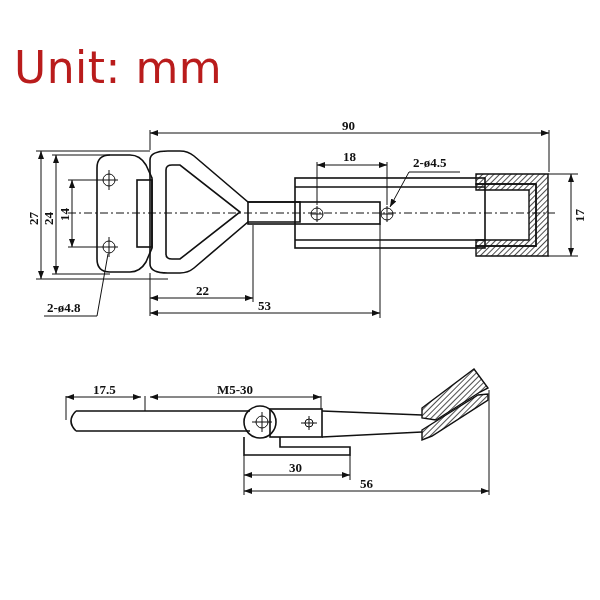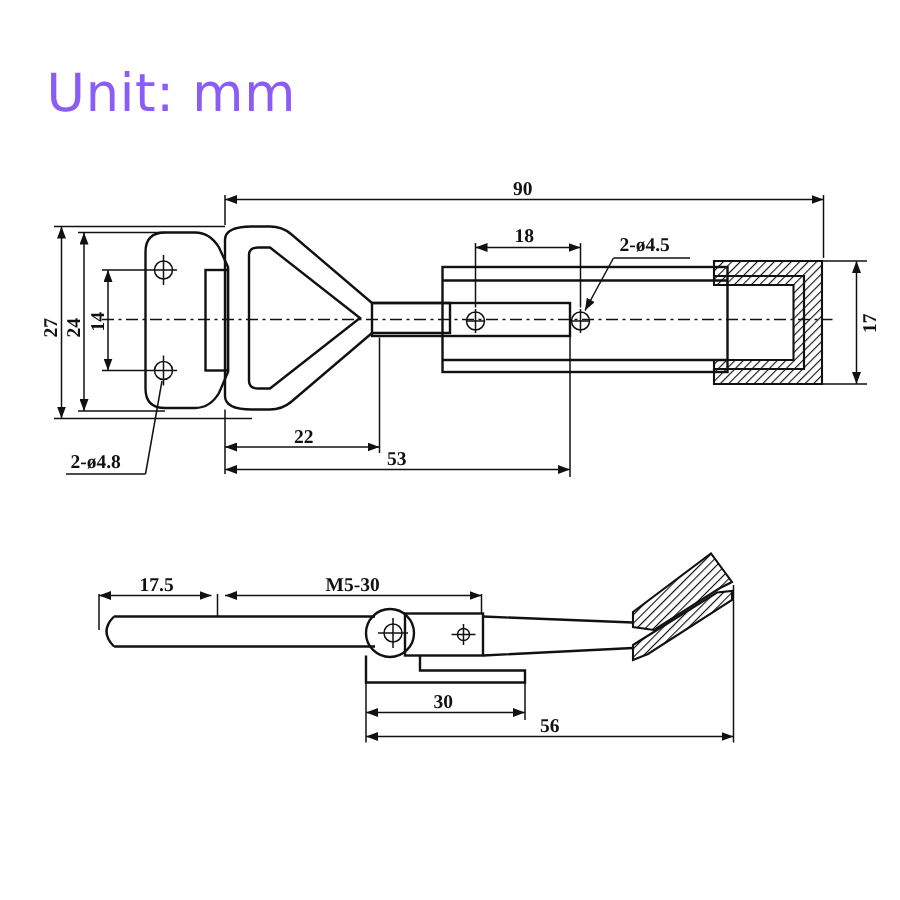--- a/index.html
+++ b/index.html
@@ -1,19 +1,19 @@
 <!DOCTYPE html>
 <html><head>
 <meta charset="utf-8">
 <style>
   html, body { margin: 0; padding: 0; background: #ffffff; }
   body { width: 600px; height: 600px; position: relative; overflow: hidden; }
   .title {
-    position: absolute; left: 31px; top: 46px;
-    font-family: "DejaVu Sans", sans-serif; font-size: 35px; color: #8b5cf6;
+    position: absolute; left: 14px; top: 46px;
+    font-family: "DejaVu Sans", sans-serif; font-size: 44px; color: #b91c1c;
     letter-spacing: 0.5px; line-height: 1;
   }
   svg.drawing { position: absolute; left: 0; top: 0; }
   .ln { stroke: #111; stroke-width: 1.6; fill: none; }
   .thin { stroke: #111; stroke-width: 1; fill: none; }
   .center { stroke: #111; stroke-width: 1; fill: none; stroke-dasharray: 8 3 2 3; }
   .dim { stroke: #111; stroke-width: 1; fill: none; }
   .hatch { stroke: #111; stroke-width: 1.4; fill: url(#hatchPat); }
   .dtext { font-family: "Liberation Serif", serif; font-size: 13px; fill: #111; font-weight: bold; }
 </style>

